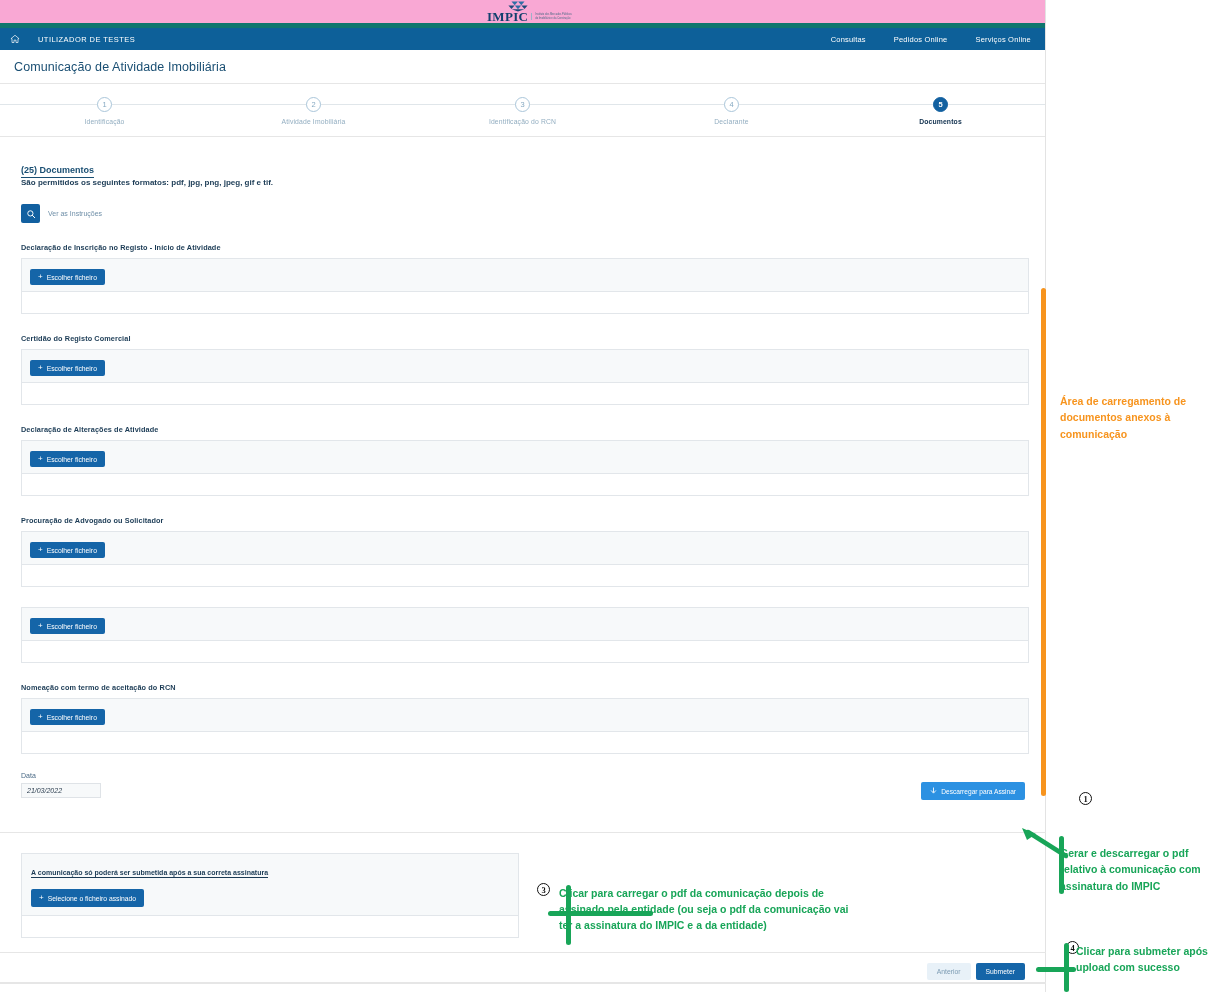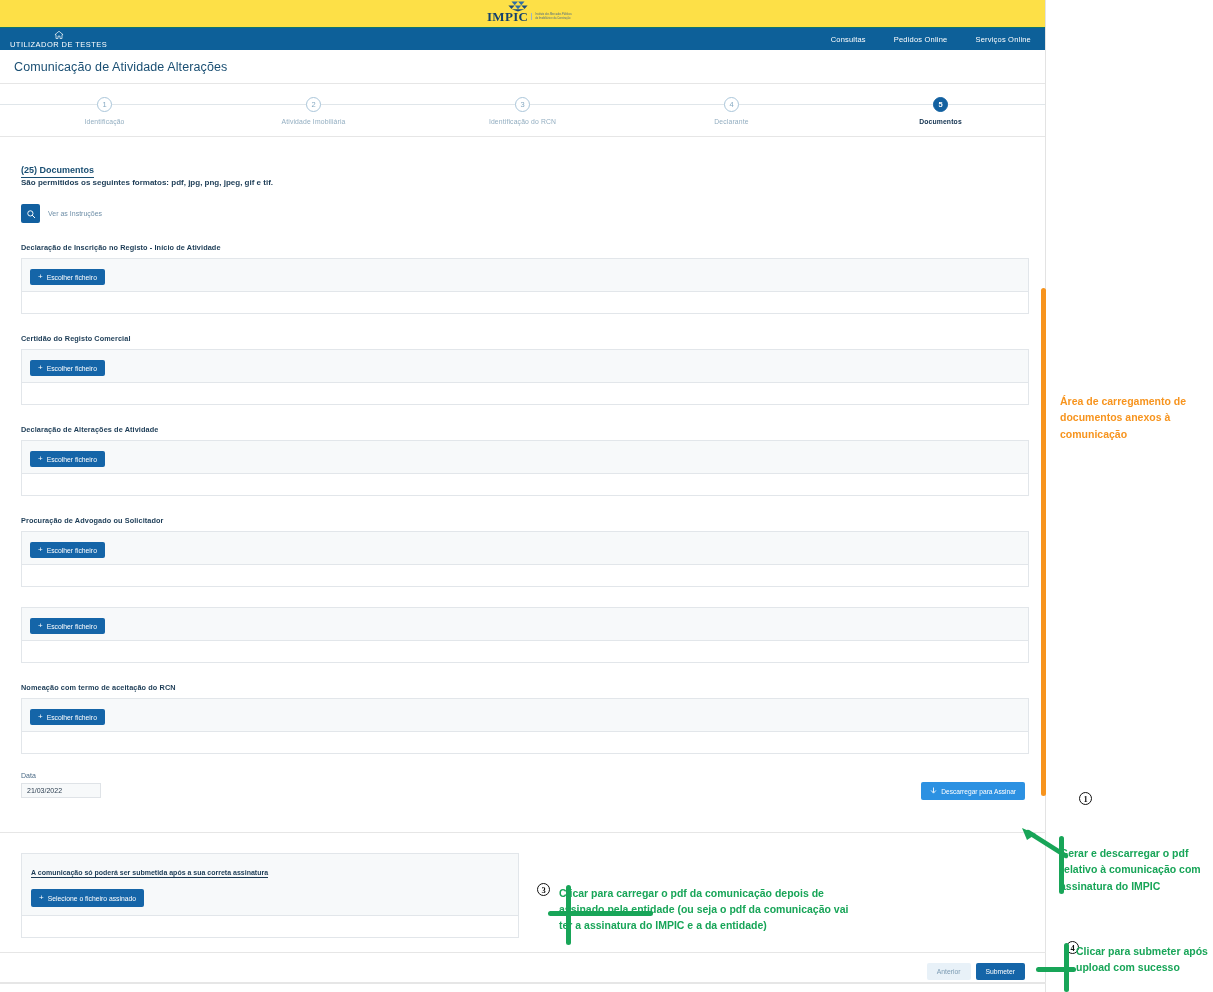--- a/index.html
+++ b/index.html
@@ -13,22 +13,22 @@
 
   
   .app {
     position: absolute; left: 0; top: 0; width: 1046px; height: 992px;
     background: #ffffff;
     border-right: 1px solid #e3e3e3;
   }
 
   
   .logo-strip {
-    position: relative; height: 28px; background: #fde047;
-    border-bottom: 1px solid #0f766e;
+    position: relative; height: 28px; background: #f9a8d4;
+    border-bottom: 5px solid #0f766e;
   }
   .logo-wrap {
     position: absolute; left: 487px; top: 1px;
     display: flex; align-items: flex-end; gap: 3px;
   }
   .logo-mark { position:absolute; left: 18px; top: 0px; }
   .logo-row { display:flex; align-items:center; gap:3px; margin-top:9px; }
   .logo-word {
     font-family: "Liberation Serif", serif;
     font-size: 13px; font-weight: 700; letter-spacing: .3px;
@@ -38,21 +38,21 @@
     border-left: 1px solid #9bb3c8; padding-left: 3px;
     font-size: 2.6px; line-height: 1.35; color:#4a6a86; width: 44px;
   }
 
   
   .navbar {
     height: 22px; background: #0d6099; color:#fff;
     display:flex; align-items:center; justify-content:space-between;
     padding: 0 14px 0 10px;
   }
-  .nav-left { display:flex; align-items:center; gap:0;flex-direction:column; }
+  .nav-left { display:flex; align-items:center; gap:18px; }
   .nav-user {
     font-size: 7.5px; letter-spacing: .45px; color:#ffffff; font-weight: 400;
   }
   .home-ico { width:10px; height:10px; display:block; }
   .nav-right { display:flex; align-items:center; gap:28px; }
   .nav-link { font-size:7.5px; color:#fff; text-decoration:none; letter-spacing:.2px; }
 
   
   .page-title-bar {
     height: 34px; border-bottom: 1px solid #e6e6e6;
@@ -112,20 +112,21 @@
   .plus { font-size: 8px; line-height:1; }
 
   
   .date-row { margin-top: 18px; position:relative; height: 40px; }
   .date-label { font-size:7px; color:#4a6a86; }
   .date-input {
     margin-top: 4px; width: 80px; height: 15px;
     border:1px solid #dfe3e7; background:#f7f9fa;
     font-size:7px; color:#2c3e50; padding: 0 5px;
     font-family:"Liberation Sans", sans-serif;
+    font-style:italic;
   }
   .btn-download {
     position:absolute; right: 4px; top: 10px;
     background:#2c91e2; color:#fff; border:none; border-radius:2px;
     font-size:6.6px; padding:5px 9px; cursor:pointer;
     display:inline-flex; align-items:center; gap:4px;
     font-family:"Liberation Sans", sans-serif;
   }
 
   .hr-sep { margin: 20px 0 0 -21px; width: 1046px; height:1px; background:#e6e6e6; }
@@ -246,21 +247,21 @@
         <span class="nav-user">UTILIZADOR DE TESTES</span>
       </div>
       <div class="nav-right">
         <a class="nav-link" href="#">Consultas</a>
         <a class="nav-link" href="#">Pedidos Online</a>
         <a class="nav-link" href="#">Serviços Online</a>
       </div>
     </div>
 
     <div class="page-title-bar">
-      <div class="page-title">Comunicação de Atividade Alterações</div>
+      <div class="page-title">Comunicação de Atividade Imobiliária</div>
     </div>
 
     <div class="stepper">
       <div class="step-line"></div>
       <div class="steps">
         <div class="step">
           <div class="step-circle">1</div>
           <div class="step-label">Identificação</div>
         </div>
         <div class="step">

